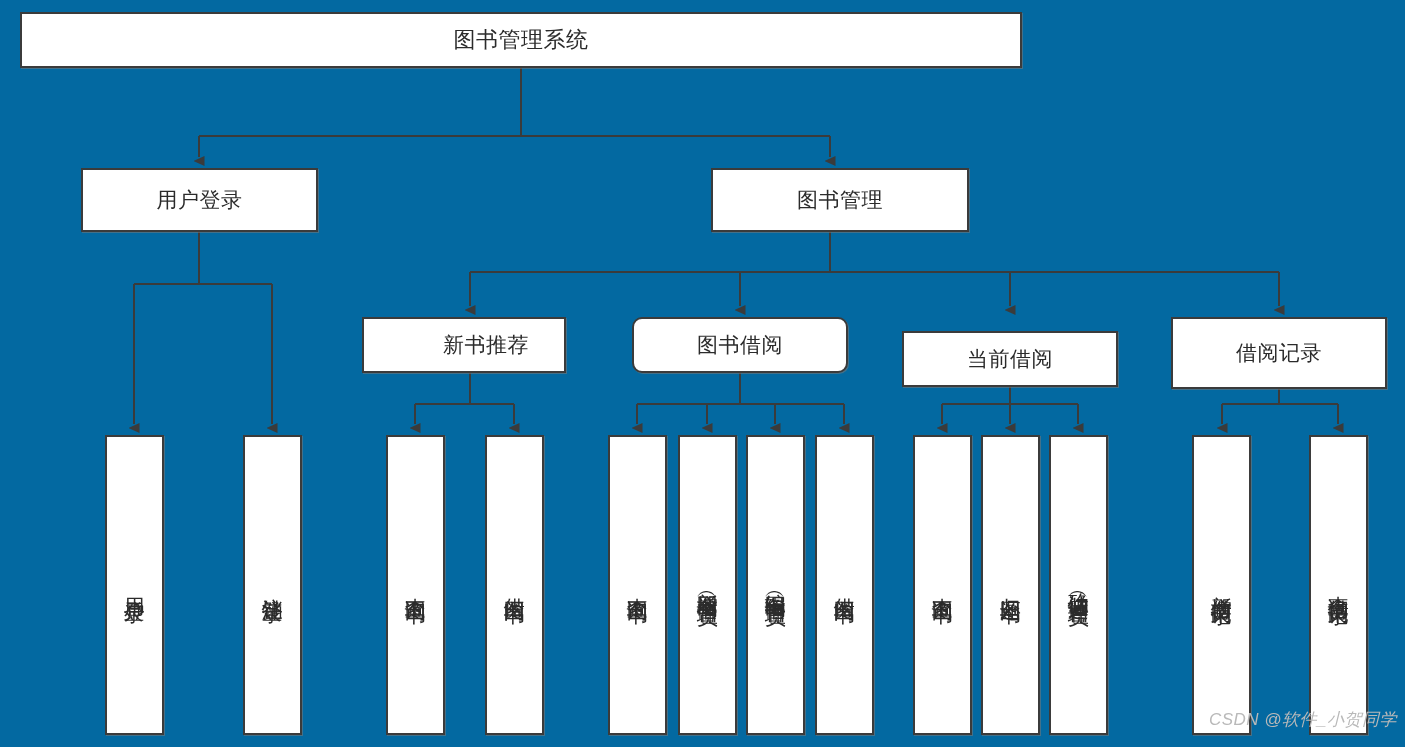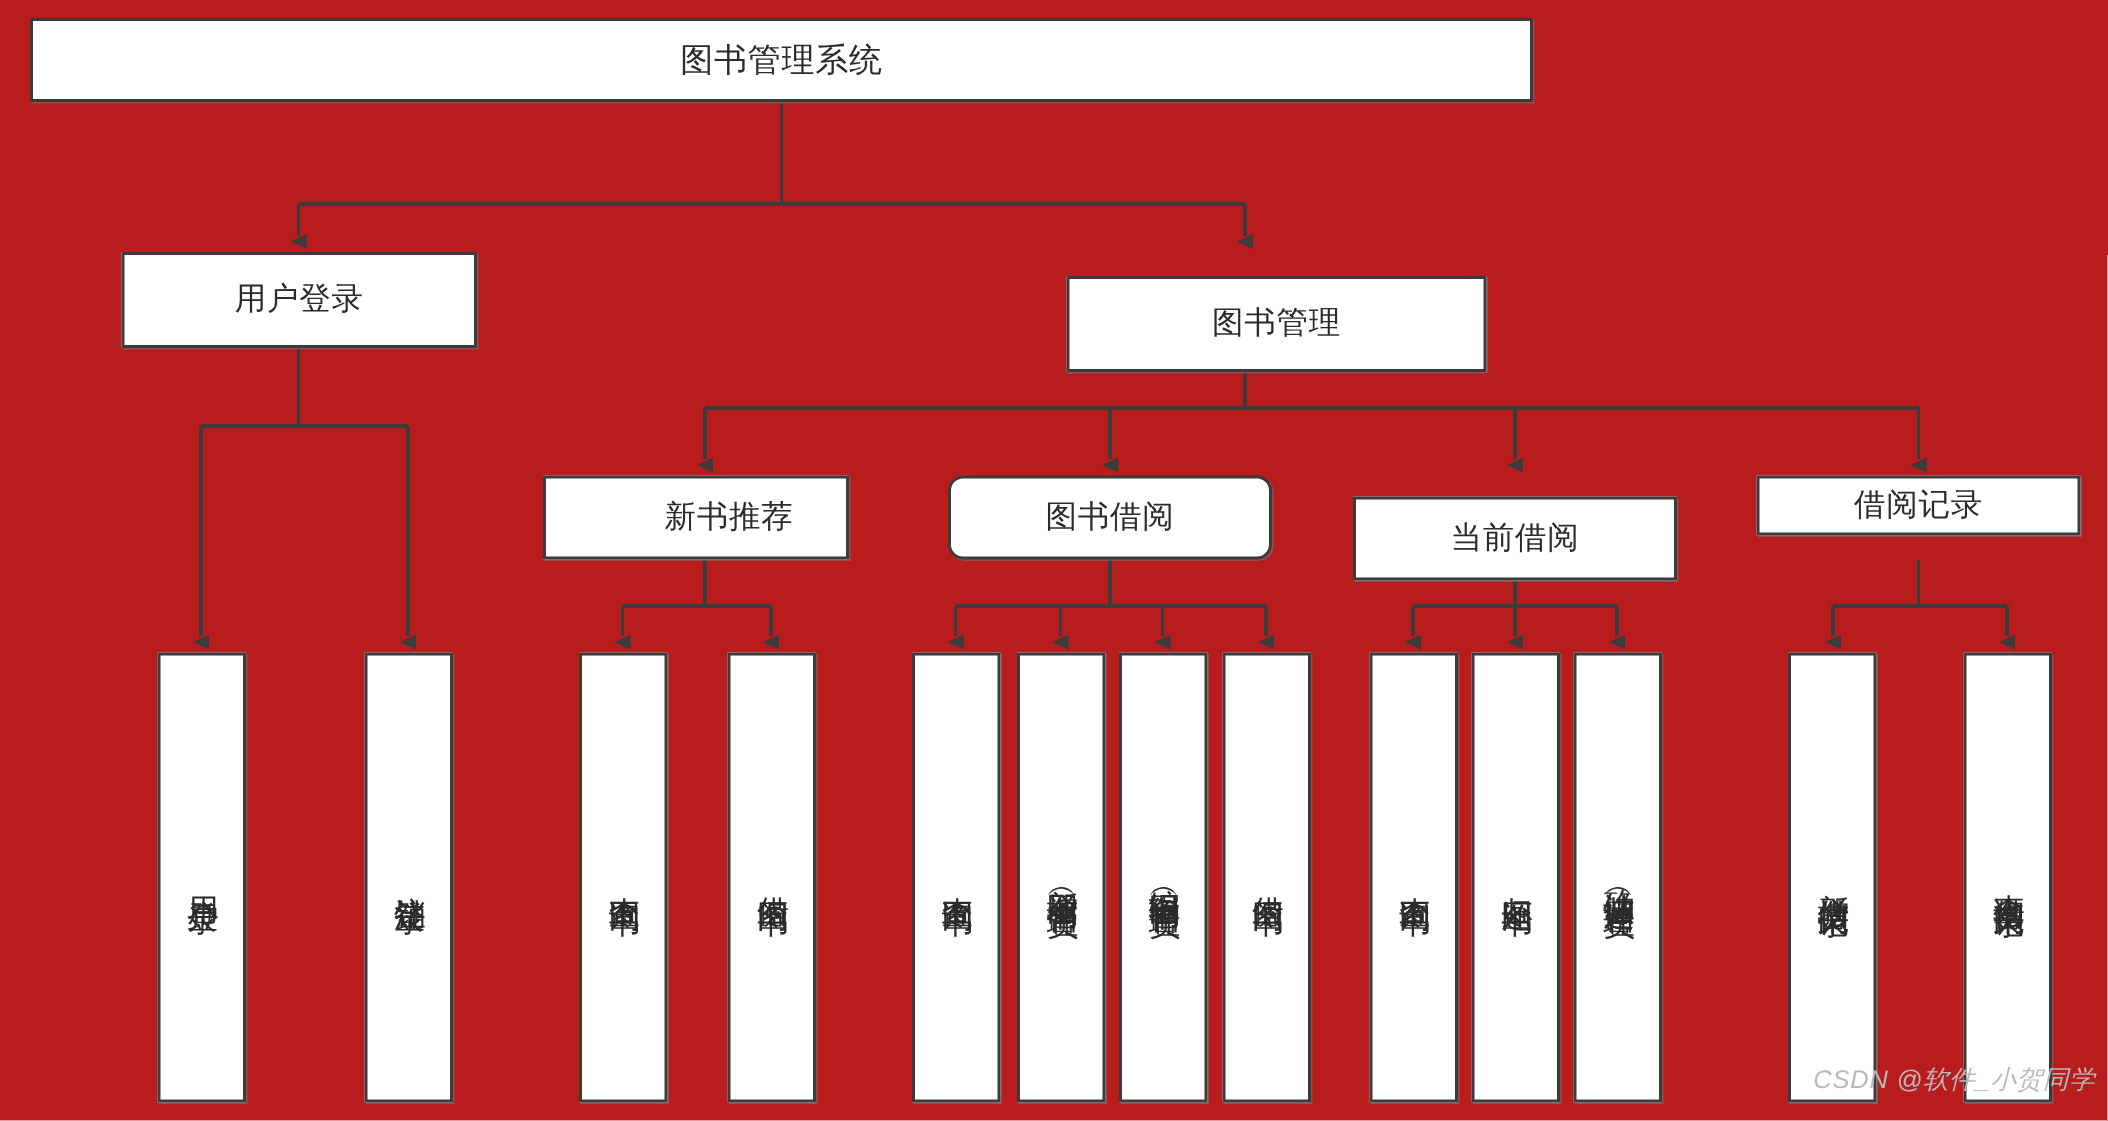--- a/index.html
+++ b/index.html
@@ -8,21 +8,21 @@
     padding: 0;
     background: #ffffff;
   }
   body {
     font-family: "Liberation Sans", "DejaVu Sans", sans-serif;
   }
   #canvas {
     position: relative;
     width: 1405px;
     height: 747px;
-    background: #b91c1c;
+    background: #0369a1;
     overflow: hidden;
   }
   #wires {
     position: absolute;
     left: 0;
     top: 0;
     width: 1405px;
     height: 747px;
     pointer-events: none;
   }
@@ -132,34 +132,34 @@
     </g>
   </svg>
 
   <div class="node root horiz" style="left:20px; top:12px; width:1002px; height:56px;">
     <span class="label">图书管理系统</span>
   </div>
 
   <div class="node horiz" style="left:81px; top:168px; width:237px; height:64px;">
     <span class="label">用户登录</span>
   </div>
-  <div class="node horiz" style="left:711px; top:168px; width:280px; height:64px;margin-top:16px;">
+  <div class="node horiz" style="left:711px; top:168px; width:258px; height:64px;">
     <span class="label">图书管理</span>
   </div>
 
   <div class="node horiz" style="left:362px; top:317px; width:204px; height:56px;padding-left:44px;">
     <span class="label">新书推荐</span>
   </div>
   <div class="node horiz" style="left:632px; top:317px; width:216px; height:56px;border-radius:10px;">
     <span class="label">图书借阅</span>
   </div>
   <div class="node horiz" style="left:902px; top:331px; width:216px; height:56px;">
     <span class="label">当前借阅</span>
   </div>
-  <div class="node horiz" style="left:1171px; top:317px; width:216px; height:40px;">
+  <div class="node horiz" style="left:1171px; top:317px; width:216px; height:72px;">
     <span class="label">借阅记录</span>
   </div>
 
   <div class="node vert" style="left:105px; top:435px; width:59px; height:300px;">
     <span class="label">用户登录</span>
   </div>
   <div class="node vert" style="left:243px; top:435px; width:59px; height:300px;">
     <span class="label">注销登录</span>
   </div>
 

